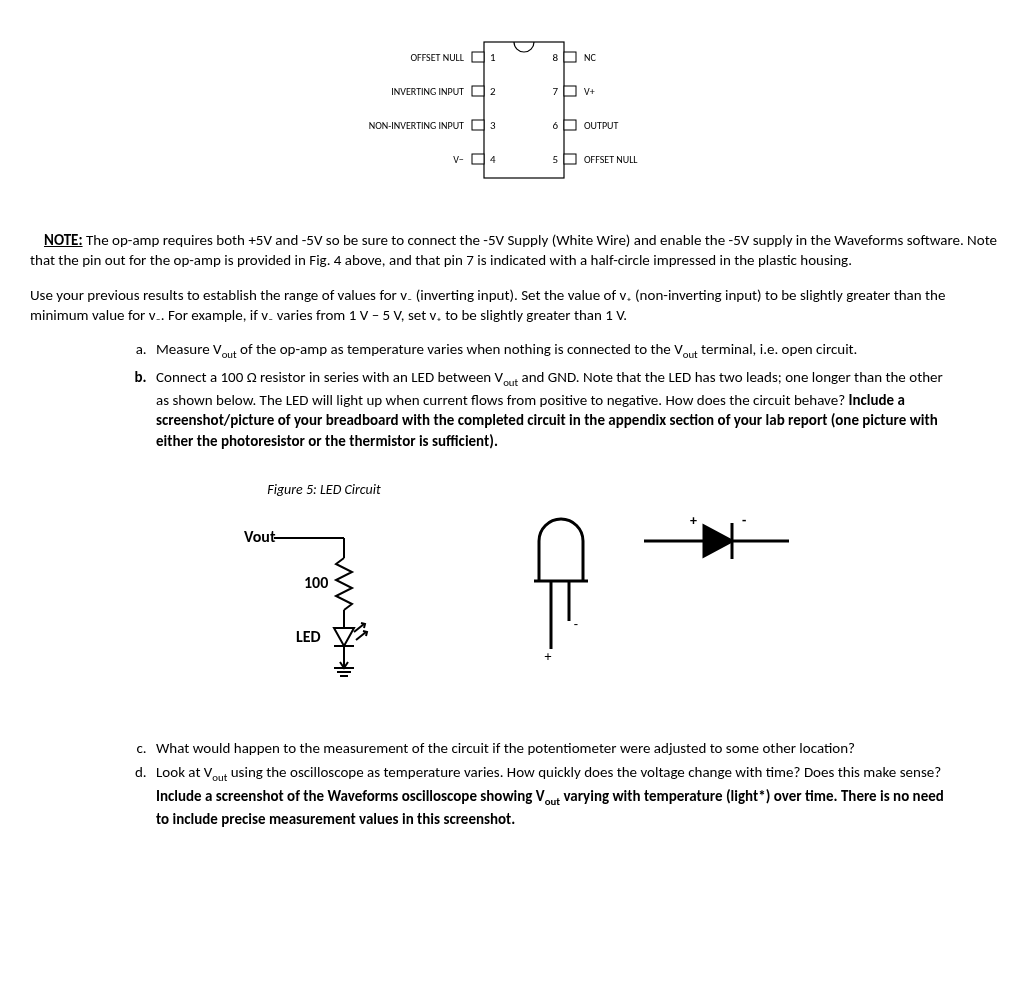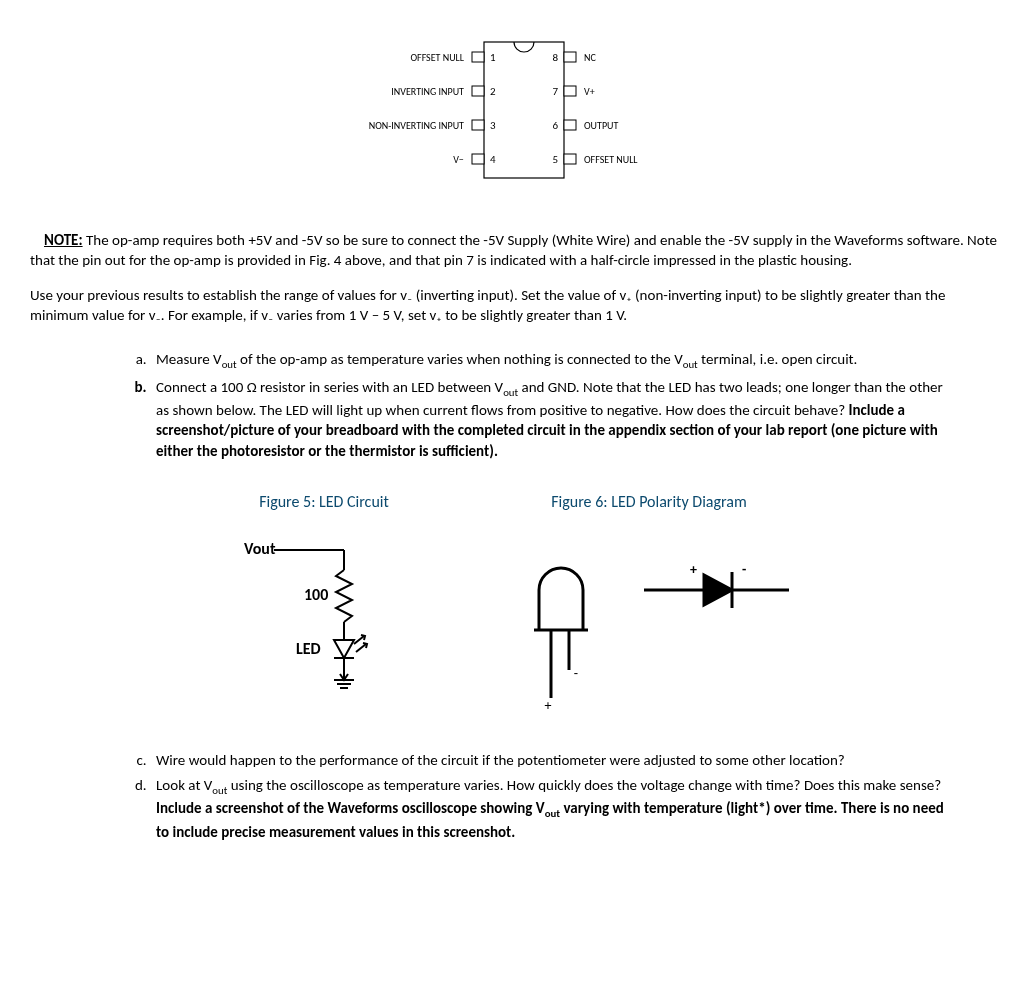--- a/index.html
+++ b/index.html
@@ -17,40 +17,41 @@
     justify-content: center;
     margin-bottom: 40px;
   }
   .ic-diagram svg { display: block; }
   .paragraph { margin: 14px 0; }
   .underline { text-decoration: underline; padding-left: 14px; }
   .bold { font-weight: bold; }
   ol.lettered {
     list-style-type: lower-alpha;
     padding-left: 120px;
-    margin: 24px 0;
+    margin: 14px 0;
   }
   ol.lettered > li {
     padding-left: 6px;
     margin-bottom: 4px;
     padding-right: 40px;
   }
   ol.lettered > li::marker { font-weight: normal; }
   ol.lettered > li.bold-marker::marker { font-weight: bold; }
   .sub { font-size: 0.72em; vertical-align: sub; }
   .figures {
     display: flex;
     justify-content: center;
     gap: 90px;
     margin: 30px 0 40px 0;
   }
   .figure-block { text-align: center; }
   .figure-caption {
-    font-size: 16px;
-    color: #0c4a6e;
+    font-style: italic;
+    font-size: 14px;
+    color: #000000;
     margin-bottom: 18px;
   }
   .fig-svg { display: block; margin: 0 auto; }
 </style>
 </head>
 <body>
 
 <div class="ic-diagram">
   <svg width="520" height="160">
 
@@ -138,21 +139,20 @@
 
         <polyline points="106,144 110,150 114,144"></polyline>
       </g>
       <text x="10" y="24" font-family="Calibri,Arial" font-size="16" font-weight="bold">Vout</text>
       <text x="70" y="70" font-family="Calibri,Arial" font-size="16" font-weight="bold">100</text>
       <text x="62" y="124" font-family="Calibri,Arial" font-size="16" font-weight="bold">LED</text>
     </svg>
   </div>
 
   <div class="figure-block">
-    <div class="figure-caption">Figure 6: LED Polarity Diagram</div>
     <svg class="fig-svg" width="290" height="180">
 
       <g stroke="#000" stroke-width="3" fill="none">
         <path d="M35 60 A22 22 0 0 1 79 60"></path>
         <line x1="35" y1="60" x2="35" y2="100"></line>
         <line x1="79" y1="60" x2="79" y2="100"></line>
         <line x1="30" y1="100" x2="84" y2="100"></line>
 
         <line x1="47" y1="100" x2="47" y2="168"></line>
         <line x1="65" y1="100" x2="65" y2="140"></line>
@@ -166,17 +166,17 @@
         <line x1="228" y1="42" x2="228" y2="78"></line>
         <line x1="228" y1="60" x2="285" y2="60"></line>
       </g>
       <text x="186" y="44" font-size="14" font-weight="bold">+</text>
       <text x="238" y="44" font-size="14" font-weight="bold">-</text>
     </svg>
   </div>
 </div>
 
 <ol class="lettered" start="3">
-  <li>Wire would happen to the performance of the circuit if the potentiometer were adjusted to some other location?</li>
+  <li>What would happen to the measurement of the circuit if the potentiometer were adjusted to some other location?</li>
   <li>
     <span>Look at V</span><span class="sub">out</span><span> using the oscilloscope as temperature varies.  How quickly does the voltage change with time? Does this make sense? </span><span class="bold"><span>Include a screenshot of the Waveforms oscilloscope showing V</span><span class="sub">out</span><span> varying with temperature (light*) over time. There is no need to include precise measurement values in this screenshot.</span></span>
   </li>
 </ol>
 
 </body></html>

